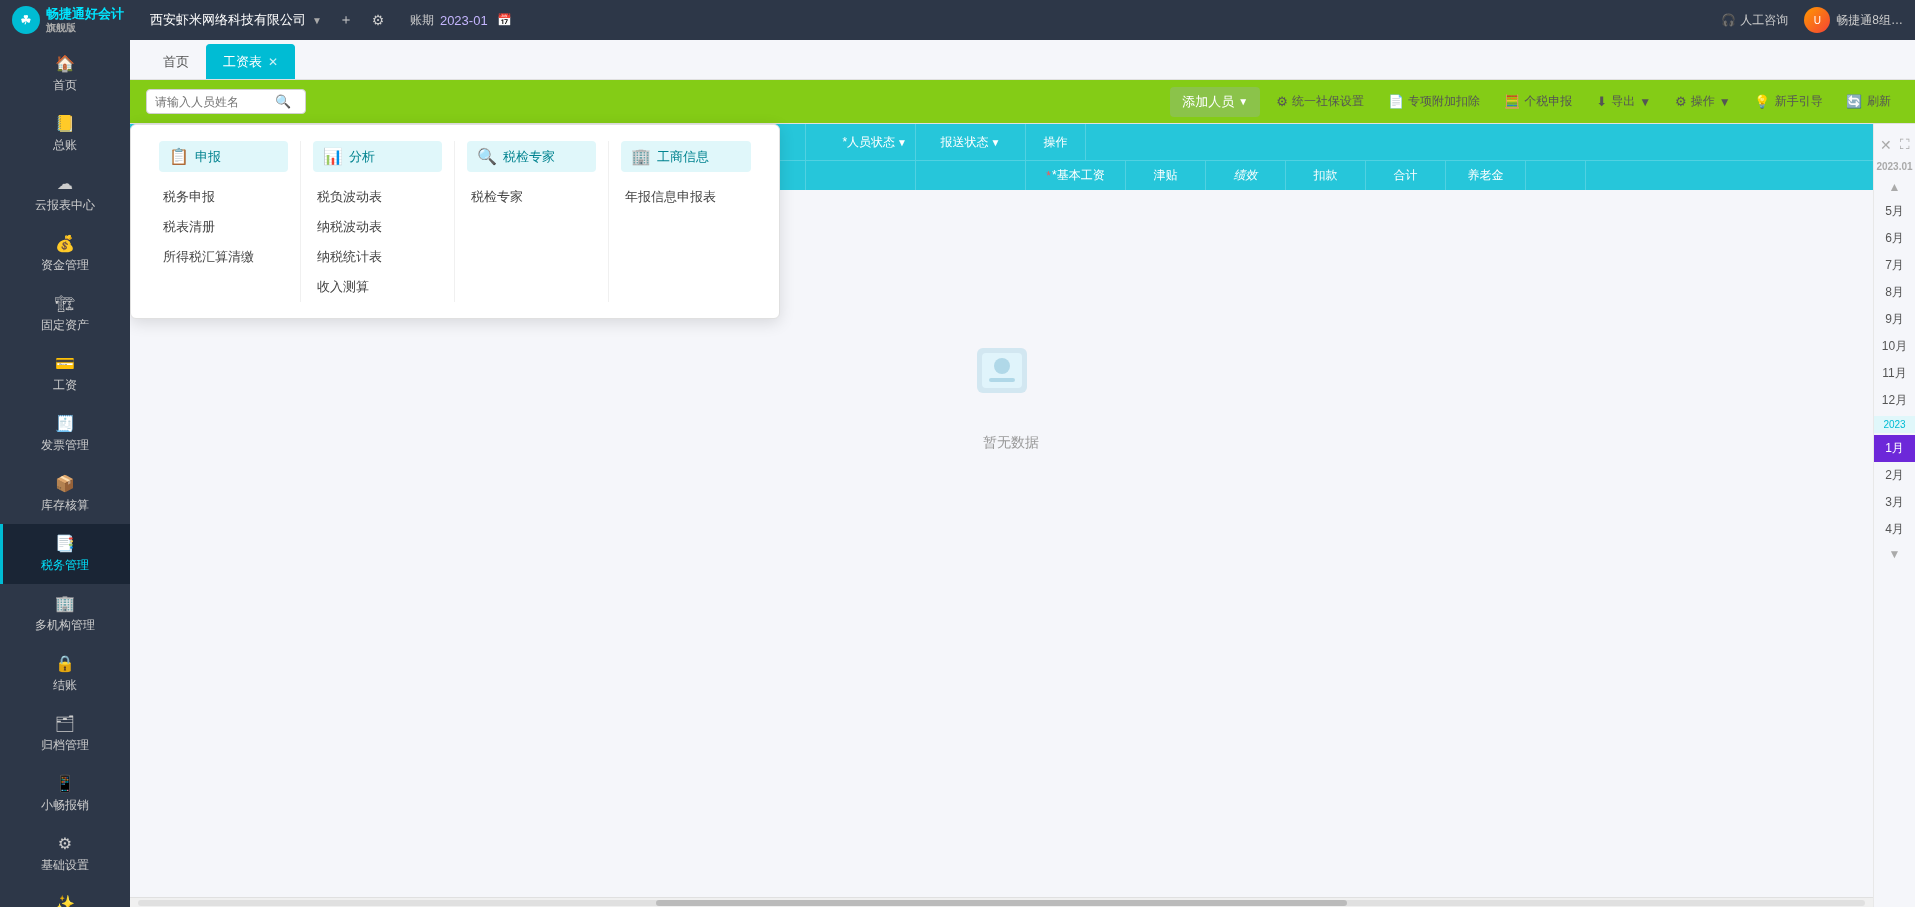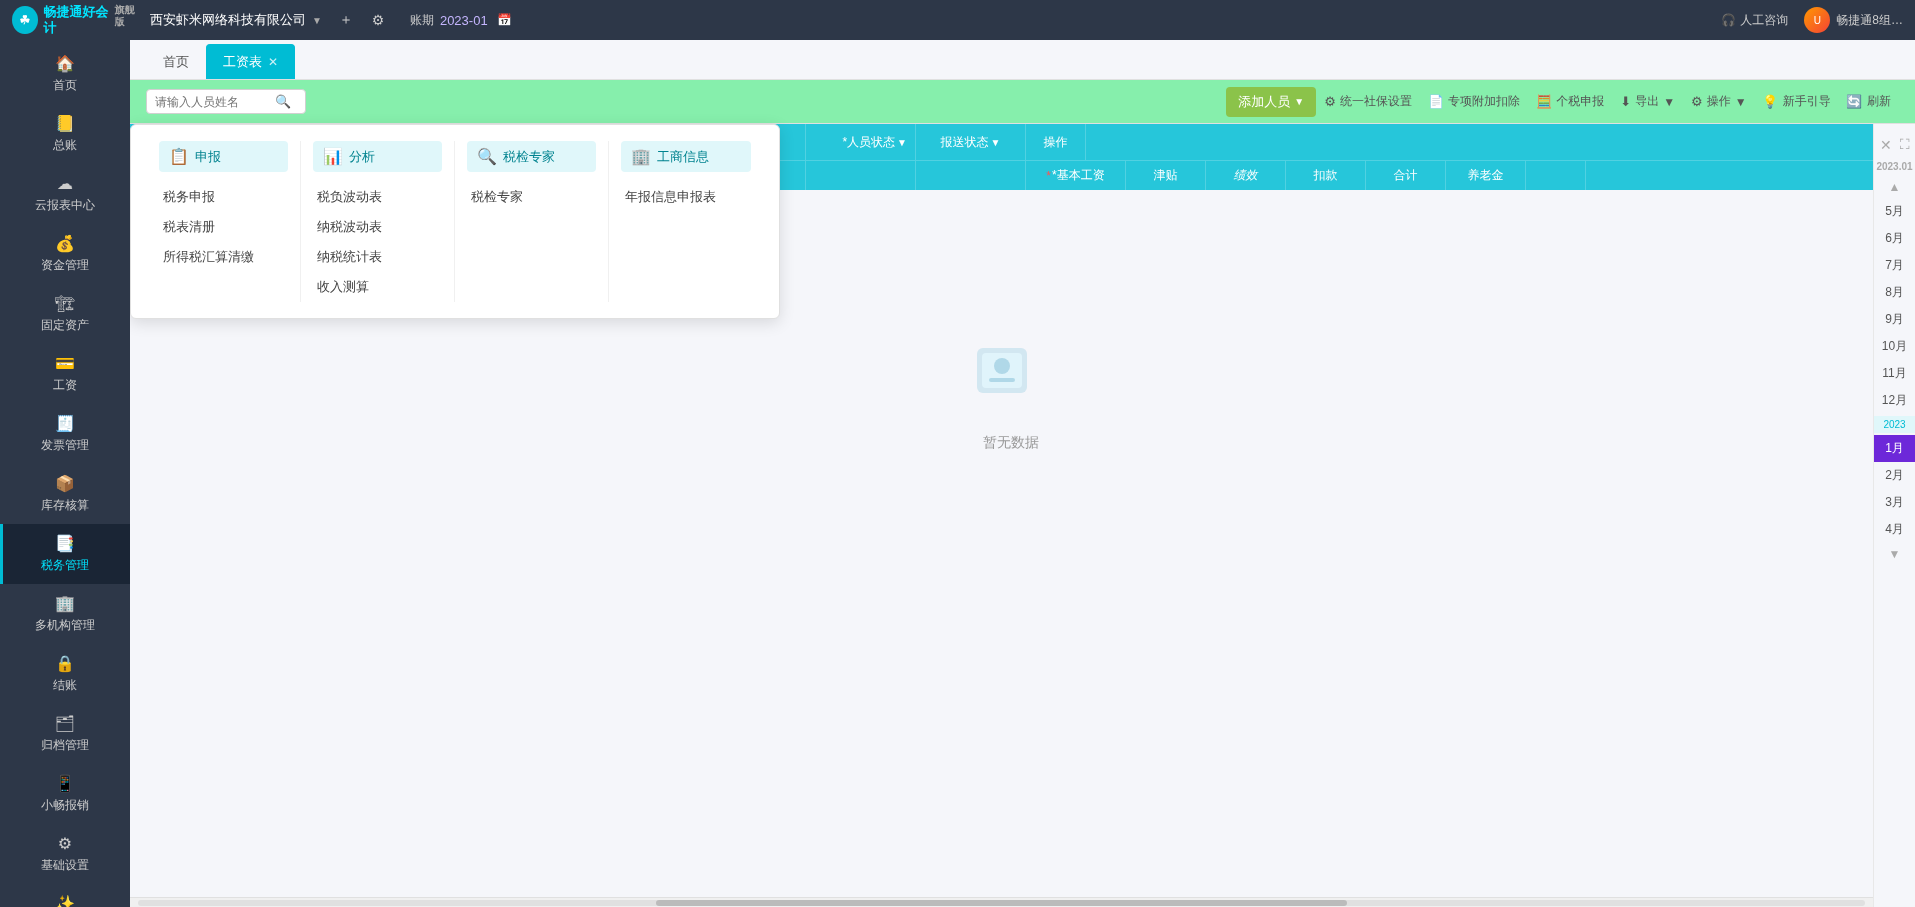--- a/index.html
+++ b/index.html
@@ -25,21 +25,21 @@
       font-weight: bold;
       width: 130px;
     }
     .logo-icon {
       width: 28px; height: 28px;
       background: #00bcd4;
       border-radius: 50%;
       display: flex; align-items: center; justify-content: center;
       color: #fff; font-size: 12px;
     }
-    .logo-text { display: flex; flex-direction: row; line-height: 1.2; }
+    .logo-text { display: flex; flex-direction: column; line-height: 1.2; }
     .logo-main { color: #00e5ff; font-size: 13px; }
     .logo-sub { color: #aaa; font-size: 10px; }
 
     .top-bar-company {
       display: flex; align-items: center; gap: 6px;
       color: #fff; font-size: 13px; margin-left: 8px;
     }
     .top-bar-company .chevron { color: #aaa; font-size: 10px; }
     .top-bar-actions { display: flex; align-items: center; gap: 8px; margin-left: 12px; }
     .top-bar-actions .icon-btn {
@@ -108,25 +108,25 @@
     .tab-item.active {
       background: #00bcd4;
       color: #fff;
       border-color: #00bcd4;
     }
     .tab-close { font-size: 12px; cursor: pointer; opacity: 0.8; }
 
     
     .toolbar {
       height: 44px;
-      background: #86efac;
+      background: #84cc16;
       border-bottom: 1px solid #e0e0e0;
       display: flex; align-items: center;
       padding: 0 16px;
-      gap: 0;
+      gap: 8px;
       flex-shrink: 0;
     }
     .search-input-wrap {
       display: flex; align-items: center;
       border: 1px solid #d0d0d0;
       border-radius: 4px;
       padding: 4px 8px;
       width: 160px;
       background: #fff;
     }

